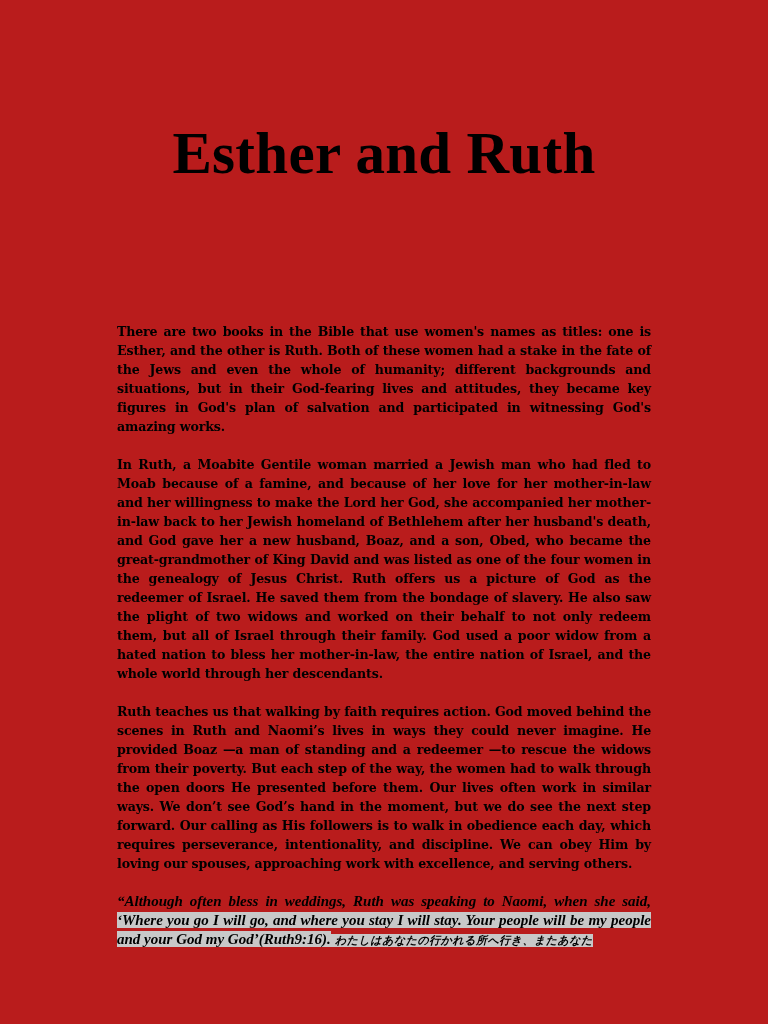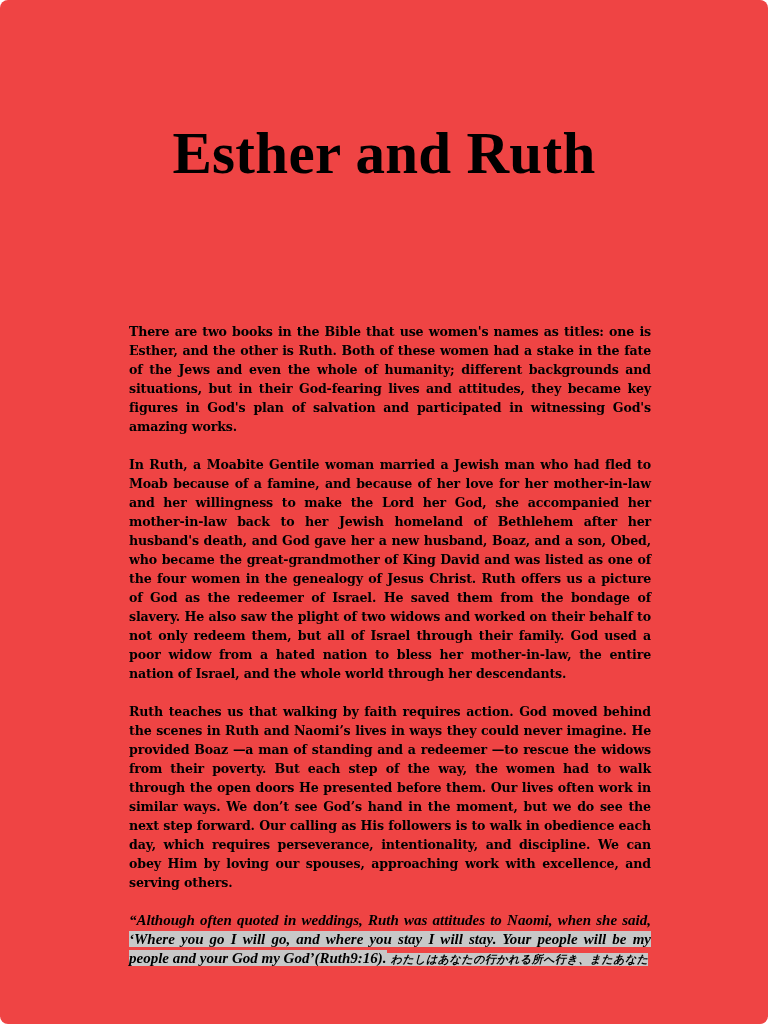--- a/index.html
+++ b/index.html
@@ -13,22 +13,21 @@
       position: relative;
       overflow: hidden;
       font-family: "Liberation Serif", "DejaVu Serif", serif;
       color: #000000;
     }
     .page {
       position: absolute;
       left: 0; top: 0;
       width: 768px;
       height: 1024px;
-      background: #ef4444;
-      border-radius: 8px;
+      background: #b91c1c;
     }
     .doc-title {
       position: absolute;
       left: 0;
       top: 118px;
       width: 768px;
       text-align: center;
       font-family: "Liberation Serif", "DejaVu Serif", serif;
       font-weight: bold;
       font-size: 59px;
@@ -36,21 +35,21 @@
       margin: 0;
       letter-spacing: 0.3px;
     }
     .body-text {
       position: absolute;
       left: 117px;
       width: 534px;
       top: 322px;
     }
     .para {
-      margin: 0 0 19px 12px;
+      margin: 0 0 19px 0;
       font-family: "DejaVu Serif", "Liberation Serif", serif;
       font-weight: bold;
       font-size: 12.6px;
       line-height: 19px;
       text-align: justify;
       letter-spacing: -0.15px;
       word-spacing: 0px;
     }
     .para.quote {
       font-style: italic;
@@ -71,15 +70,15 @@
 </head>
 <body>
 
 <div class="page">
   <h1 class="doc-title">Esther and Ruth</h1>
 
   <div class="body-text">
     <p class="para">There are two books in the Bible that use women's names as titles: one is Esther, and the other is Ruth. Both of these women had a stake in the fate of the Jews and even the whole of humanity; different backgrounds and situations, but in their God-fearing lives and attitudes, they became key figures in God's plan of salvation and participated in witnessing God's amazing works.</p>
     <p class="para">In Ruth, a Moabite Gentile woman married a Jewish man who had fled to Moab because of a famine, and because of her love for her mother-in-law and her willingness to make the Lord her God, she accompanied her mother-in-law back to her Jewish homeland of Bethlehem after her husband's death, and God gave her a new husband, Boaz, and a son, Obed, who became the great-grandmother of King David and was listed as one of the four women in the genealogy of Jesus Christ. Ruth offers us a picture of God as the redeemer of Israel. He saved them from the bondage of slavery. He also saw the plight of two widows and worked on their behalf to not only redeem them, but all of Israel through their family. God used a poor widow from a hated nation to bless her mother-in-law, the entire nation of Israel, and the whole world through her descendants.</p>
     <p class="para">Ruth teaches us that walking by faith requires action. God moved behind the scenes in Ruth and Naomi’s lives in ways they could never imagine. He provided Boaz —a man of standing and a redeemer —to rescue the widows from their poverty. But each step of the way, the women had to walk through the open doors He presented before them. Our lives often work in similar ways. We don’t see God’s hand in the moment, but we do see the next step forward. Our calling as His followers is to walk in obedience each day, which requires perseverance, intentionality, and discipline. We can obey Him by loving our spouses, approaching work with excellence, and serving others.</p>
-    <p class="para quote"><span>“Although often quoted in weddings, Ruth was attitudes to Naomi, when she said, </span><span class="hl">‘Where you go I will go, and where you stay I will stay. Your people will be my people and your God my God’(Ruth9:16).</span><span class="hl jp"> わたしはあなたの行かれる所へ行き、またあなた</span></p>
+    <p class="para quote"><span>“Although often bless in weddings, Ruth was speaking to Naomi, when she said, </span><span class="hl">‘Where you go I will go, and where you stay I will stay. Your people will be my people and your God my God’(Ruth9:16).</span><span class="hl jp"> わたしはあなたの行かれる所へ行き、またあなた</span></p>
   </div>
 </div>
 
 </body></html>

